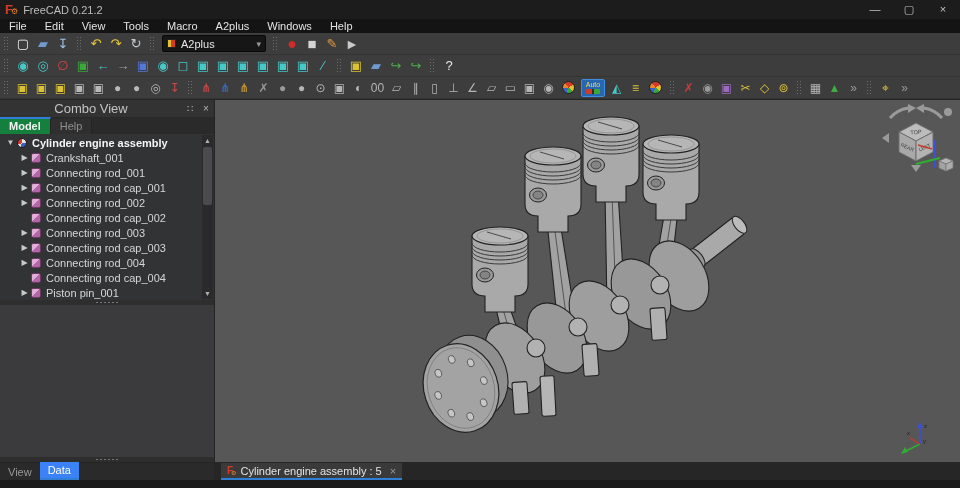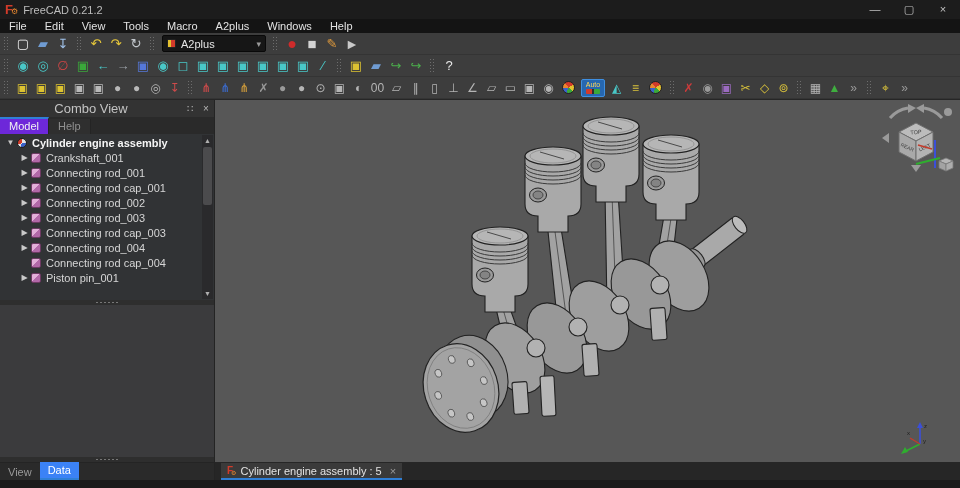--- a/index.html
+++ b/index.html
@@ -42,21 +42,21 @@
   .wb-chev { color:#9a9a9a; font-size:9px; }
 
   
   .main { flex:1; display:flex; min-height:0; }
   .left-panel { width:215px; flex:0 0 auto; background:#333333; display:flex; flex-direction:column; border-right:1px solid #242424; }
   .panel-header { height:17px; display:flex; align-items:center; color:#c3c3c3; background:#333333; }
   .panel-title { flex:1; text-align:center; font-size:13px; }
   .panel-hbtn { width:16px; text-align:center; color:#b5b5b5; font-size:10px; }
   .panel-tabs { height:17px; background:#2a2a2a; display:flex; align-items:flex-end; }
   .ptab { padding:1px 9px 2px; font-size:11px; color:#909090; background:#2f2f2f; border-right:1px solid #242424; }
-  .ptab.active { background:#6d28d9; color:#f2f2f2; border-top:2px solid #2f7fd6; font-weight:normal; }
+  .ptab.active { background:#15803d; color:#f2f2f2; border-top:2px solid #2f7fd6; font-weight:bold; }
 
   .tree { flex:0 0 166px; background:#313335; position:relative; overflow:hidden; padding-top:1px; }
   .tree-row { height:15px; display:flex; align-items:center; color:#d6d6d6; margin-right:13px; }
   .tree-row.root .tree-label { font-weight:bold; color:#f5f5f5; }
   .expander { width:13px; text-align:center; color:#c9c9c9; font-size:8px; flex:0 0 auto; }
   .tree-icon { width:10px; height:10px; margin-right:5px; flex:0 0 auto; }
   .tree-icon.document { border-radius:50%; border:1px solid #202020;
     background:conic-gradient(#e5e5e5 0 90deg,#3b62c9 0 200deg,#e5e5e5 0 250deg,#d23b2a 0); }
   .tree-icon.part { border-radius:2px; border:1px solid #6e3a63;
     background:linear-gradient(135deg,#e2aed8 0 45%,#b268a8 45%); }
@@ -260,20 +260,25 @@
             <span class="expander">▶</span>
             <span class="tree-icon part"></span>
             <span class="tree-label">Connecting rod cap_001</span>
           </div>
           <div class="tree-row" style="padding-left: 18px;">
             <span class="expander">▶</span>
             <span class="tree-icon part"></span>
             <span class="tree-label">Connecting rod_002</span>
           </div>
           <div class="tree-row" style="padding-left: 18px;">
+            <span class="expander"></span>
+            <span class="tree-icon part"></span>
+            <span class="tree-label">Connecting rod cap_002</span>
+          </div>
+          <div class="tree-row" style="padding-left: 18px;">
             <span class="expander">▶</span>
             <span class="tree-icon part"></span>
             <span class="tree-label">Connecting rod_003</span>
           </div>
           <div class="tree-row" style="padding-left: 18px;">
             <span class="expander">▶</span>
             <span class="tree-icon part"></span>
             <span class="tree-label">Connecting rod cap_003</span>
           </div>
           <div class="tree-row" style="padding-left: 18px;">

